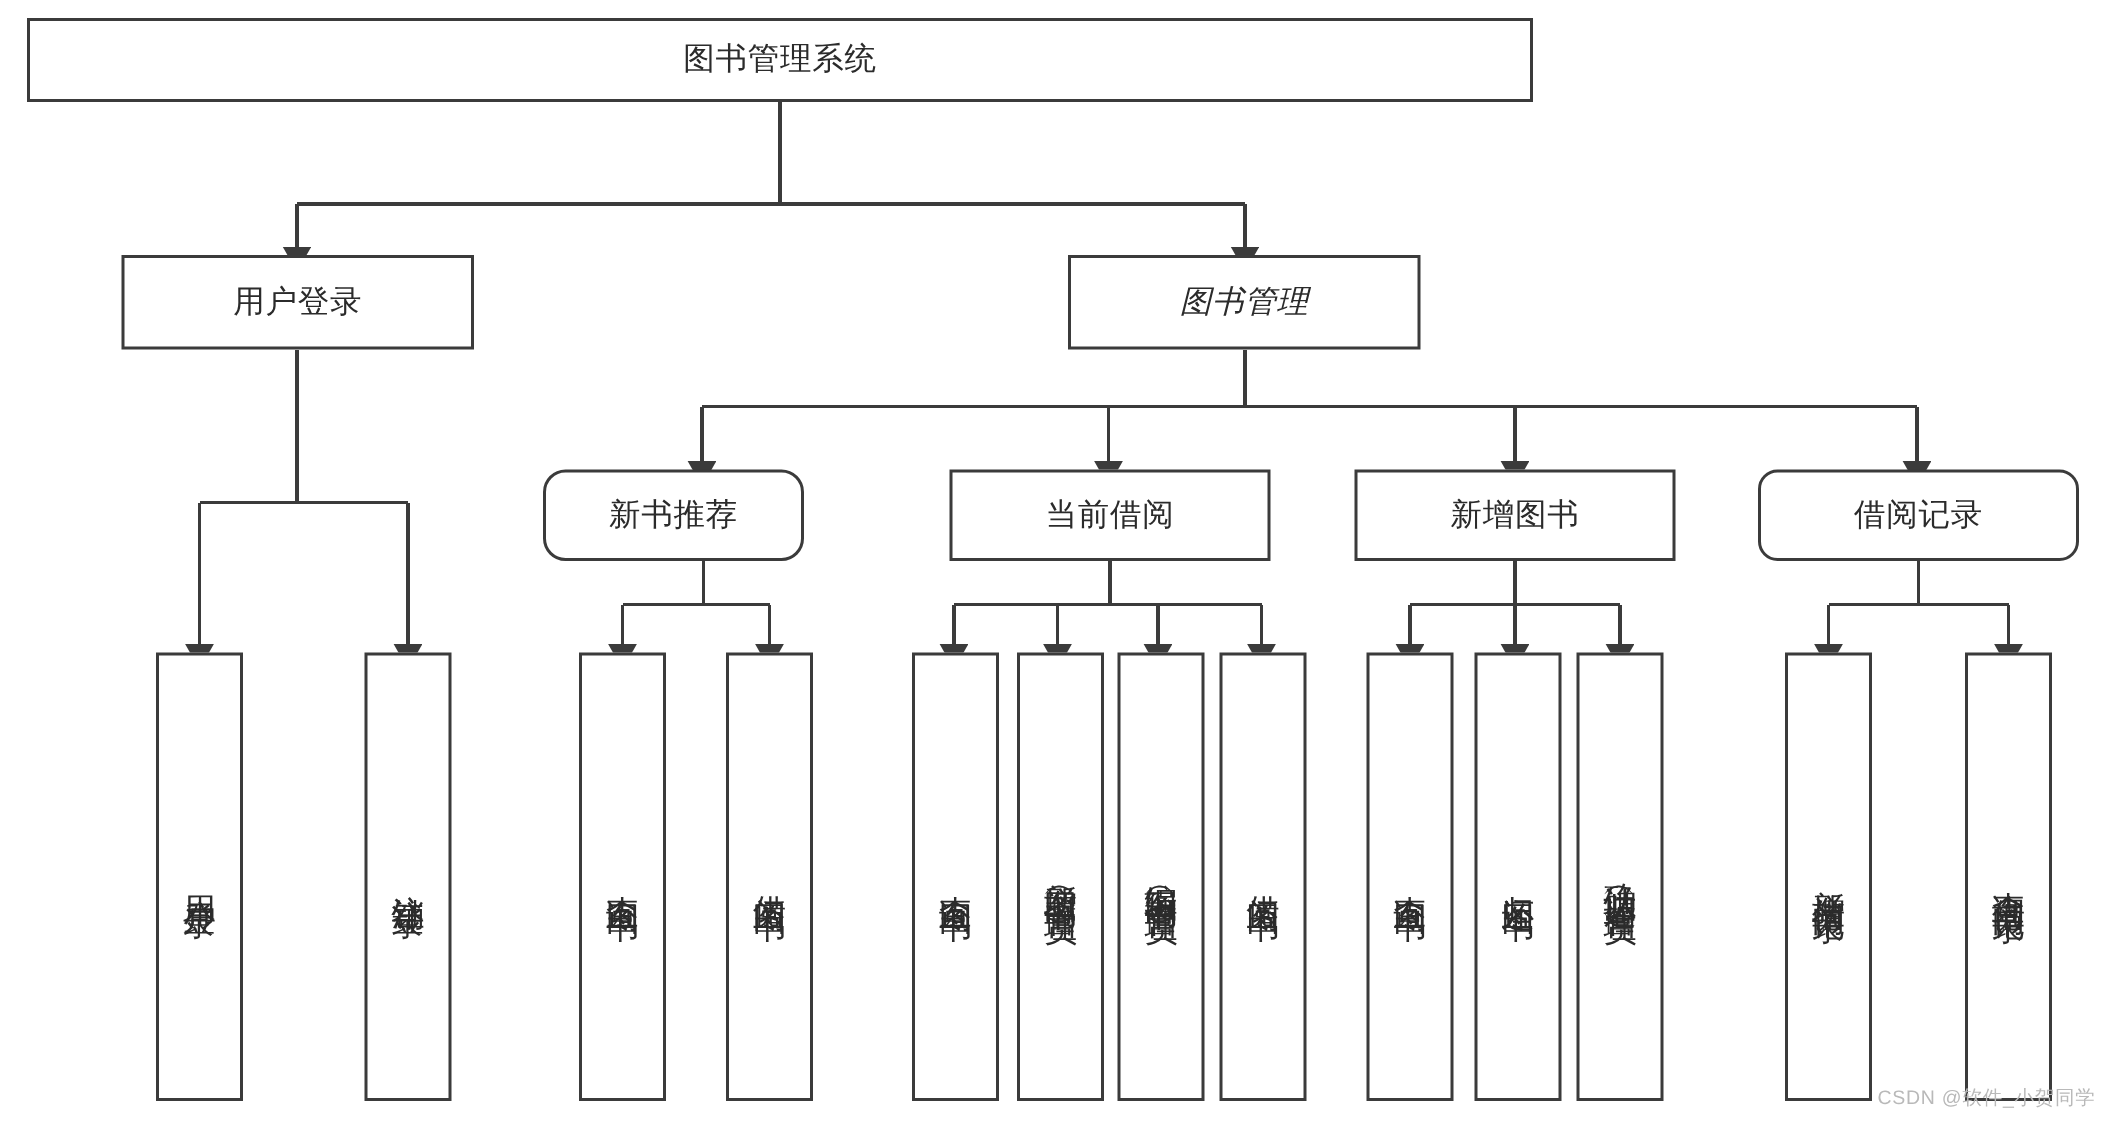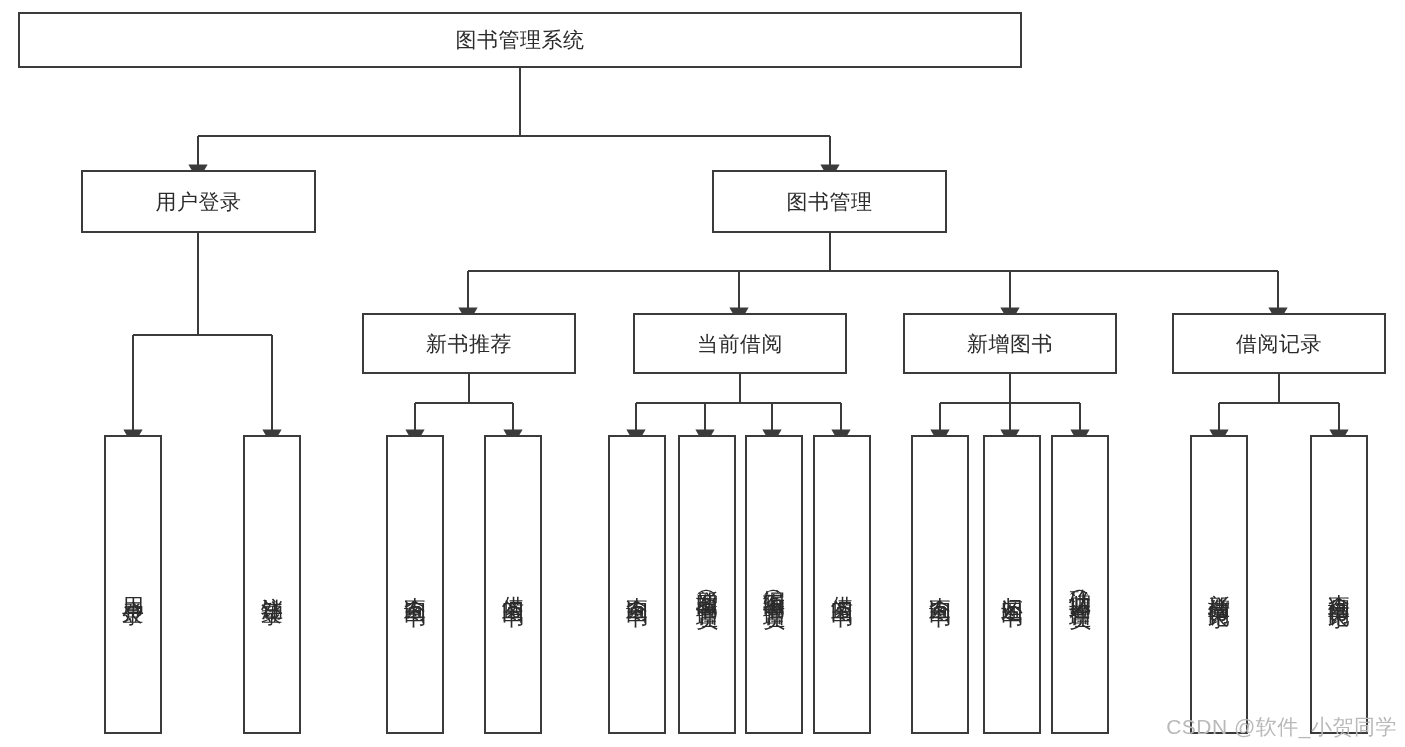--- a/index.html
+++ b/index.html
@@ -55,21 +55,21 @@
     font-size: 22px;
     line-height: 1.18;
     letter-spacing: 3px;
     white-space: pre;
     max-height: 100%;
   }
   #watermark {
     position: absolute;
     right: 8px;
     bottom: 6px;
-    font-size: 21px;
+    font-size: 13px;
     color: #b9b9b9;
     letter-spacing: 0.5px;
     white-space: nowrap;
     pointer-events: none;
   }
 </style>
 </head>
 <body>
 
 <div id="diagram-root">
@@ -117,34 +117,34 @@
       </g>
   </svg>
 
   <div class="node-box" style="left: 18px; top: 12px; width: 1004px; height: 56px;">
     <span class="node-label">图书管理系统</span>
   </div>
 
   <div class="node-box" style="left: 81px; top: 170px; width: 235px; height: 63px;">
     <span class="node-label">用户登录</span>
   </div>
-  <div class="node-box" style="left: 712px; top: 170px; width: 235px; height: 63px;">
+  <div class="node-box" style="left: 712px; top: 170px; width: 235px; height: 63px; font-style: italic;">
     <span class="node-label">图书管理</span>
   </div>
 
-  <div class="node-box" style="left: 362px; top: 313px; width: 214px; height: 61px;">
+  <div class="node-box" style="left: 362px; top: 313px; width: 174px; height: 61px; border-radius: 15px;">
     <span class="node-label">新书推荐</span>
   </div>
   <div class="node-box" style="left: 633px; top: 313px; width: 214px; height: 61px;">
     <span class="node-label">当前借阅</span>
   </div>
   <div class="node-box" style="left: 903px; top: 313px; width: 214px; height: 61px;">
     <span class="node-label">新增图书</span>
   </div>
-  <div class="node-box" style="left: 1172px; top: 313px; width: 214px; height: 61px;">
+  <div class="node-box" style="left: 1172px; top: 313px; width: 214px; height: 61px; border-radius: 13px;">
     <span class="node-label">借阅记录</span>
   </div>
 
   <div class="node-box vertical" style="left: 104px; top: 435px; width: 58px; height: 299px;">
     <span class="node-label">用户登录</span>
   </div>
   <div class="node-box vertical" style="left: 243px; top: 435px; width: 58px; height: 299px;">
     <span class="node-label">注销登录</span>
   </div>
 

